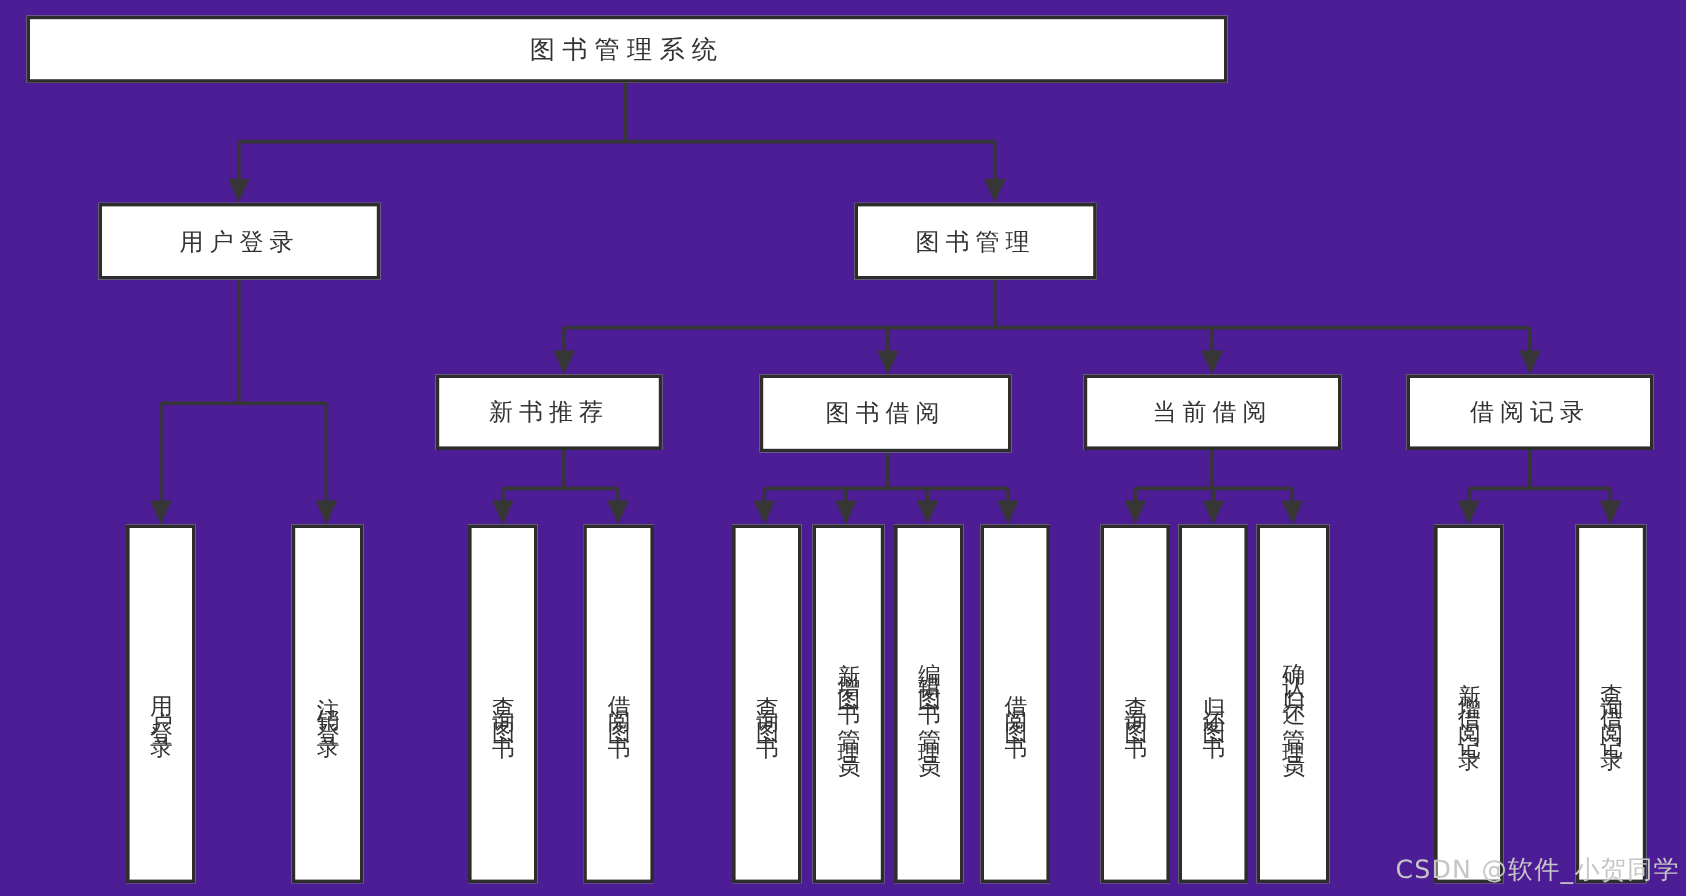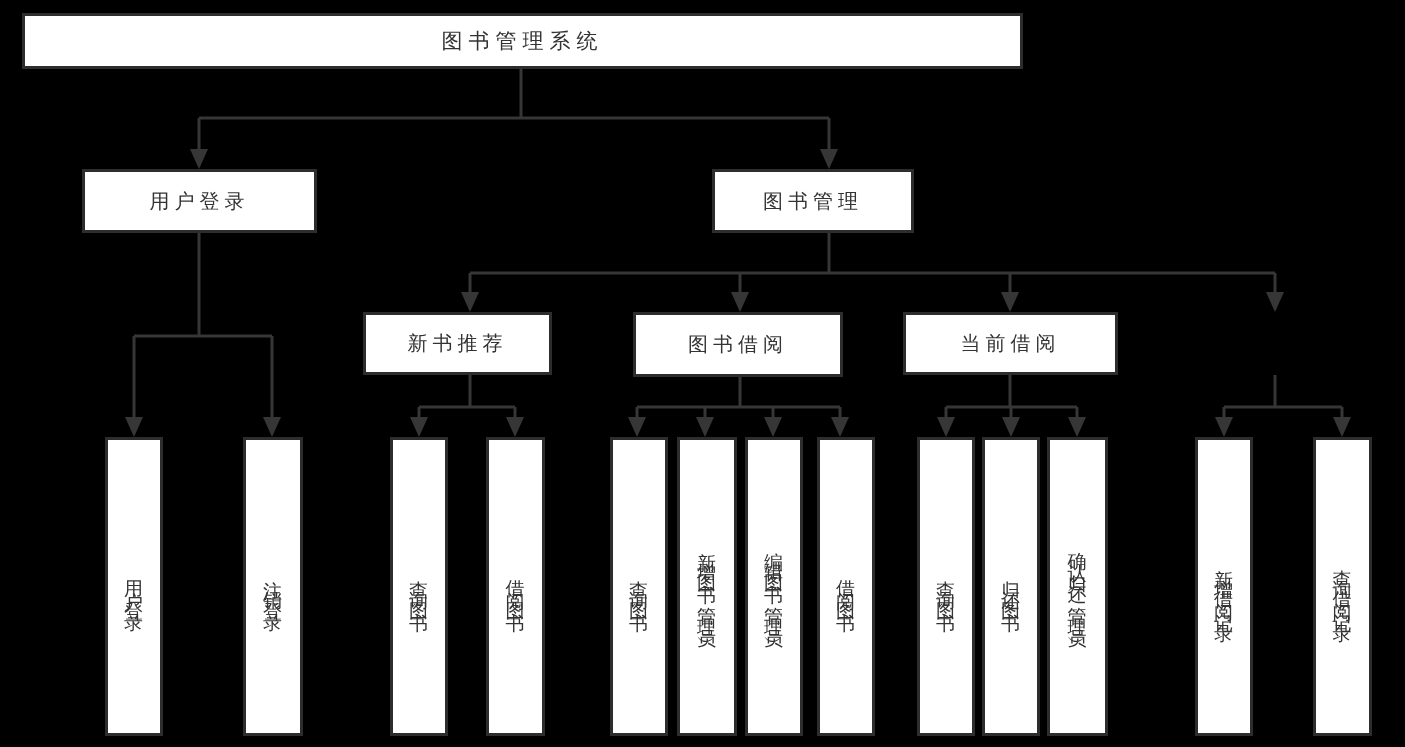--- a/index.html
+++ b/index.html
@@ -1,17 +1,17 @@
 <!DOCTYPE html>
 <html><head>
 <meta charset="utf-8">
 <style>
   html,body{margin:0;padding:0;background:#ffffff;}
   #stage{
-    position:relative;width:1405px;height:747px;background:#000000;overflow:hidden;
+    position:relative;width:1405px;height:747px;background:#4c1d95;overflow:hidden;
     font-family:"DejaVu Sans","Liberation Sans",sans-serif;color:#333333;
   }
   #connector-layer{position:absolute;left:0;top:0;width:1405px;height:747px;}
   .node{
     position:absolute;box-sizing:border-box;border:3px solid #2d2d2d;background:#ffffff;
     display:flex;align-items:center;justify-content:center;
     font-size:20px;color:#333333;letter-spacing:5px;white-space:nowrap;
   }
   .node.root{font-size:21px;letter-spacing:6px;}
   .vnode{
@@ -75,32 +75,34 @@
   </svg>
 
   <div class="node root" style="left:22px;top:13px;width:1001px;height:56px;">图书管理系统</div>
 
   <div class="node" style="left:82px;top:169px;width:235px;height:64px;">用户登录</div>
   <div class="node" style="left:712px;top:169px;width:202px;height:64px;">图书管理</div>
 
   <div class="node" style="left:363px;top:312px;width:189px;height:63px;">新书推荐</div>
   <div class="node" style="left:903px;top:312px;width:215px;height:63px;">当前借阅</div>
   <div class="node" style="left:633px;top:312px;width:210px;height:65px;">图书借阅</div>
+  <div class="node" style="left:1172px;top:312px;width:206px;height:63px;">借阅记录</div>
 
   <div class="vnode" style="left:105px;width:58px;">用户登录</div>
   <div class="vnode" style="left:243px;width:60px;">注销登录</div>
 
   <div class="vnode" style="left:390px;width:58px;">查询图书</div>
   <div class="vnode" style="left:486px;width:59px;">借阅图书</div>
 
   <div class="vnode" style="left:610px;width:58px;">查询图书</div>
   <div class="vnode" style="left:677px;width:60px;">新增图书（管理员）</div>
   <div class="vnode" style="left:745px;width:58px;">编辑图书（管理员）</div>
   <div class="vnode" style="left:817px;width:58px;">借阅图书</div>
 
   <div class="vnode" style="left:917px;width:58px;">查询图书</div>
   <div class="vnode" style="left:982px;width:58px;">归还图书</div>
   <div class="vnode" style="left:1047px;width:61px;">确认归还（管理员）</div>
 
   <div class="vnode" style="left:1195px;width:58px;">新增借阅记录</div>
   <div class="vnode" style="left:1313px;width:59px;">查询借阅记录</div>
 
+  <div id="watermark">CSDN @软件_小贺同学</div>
 </div>
 
 </body></html>

